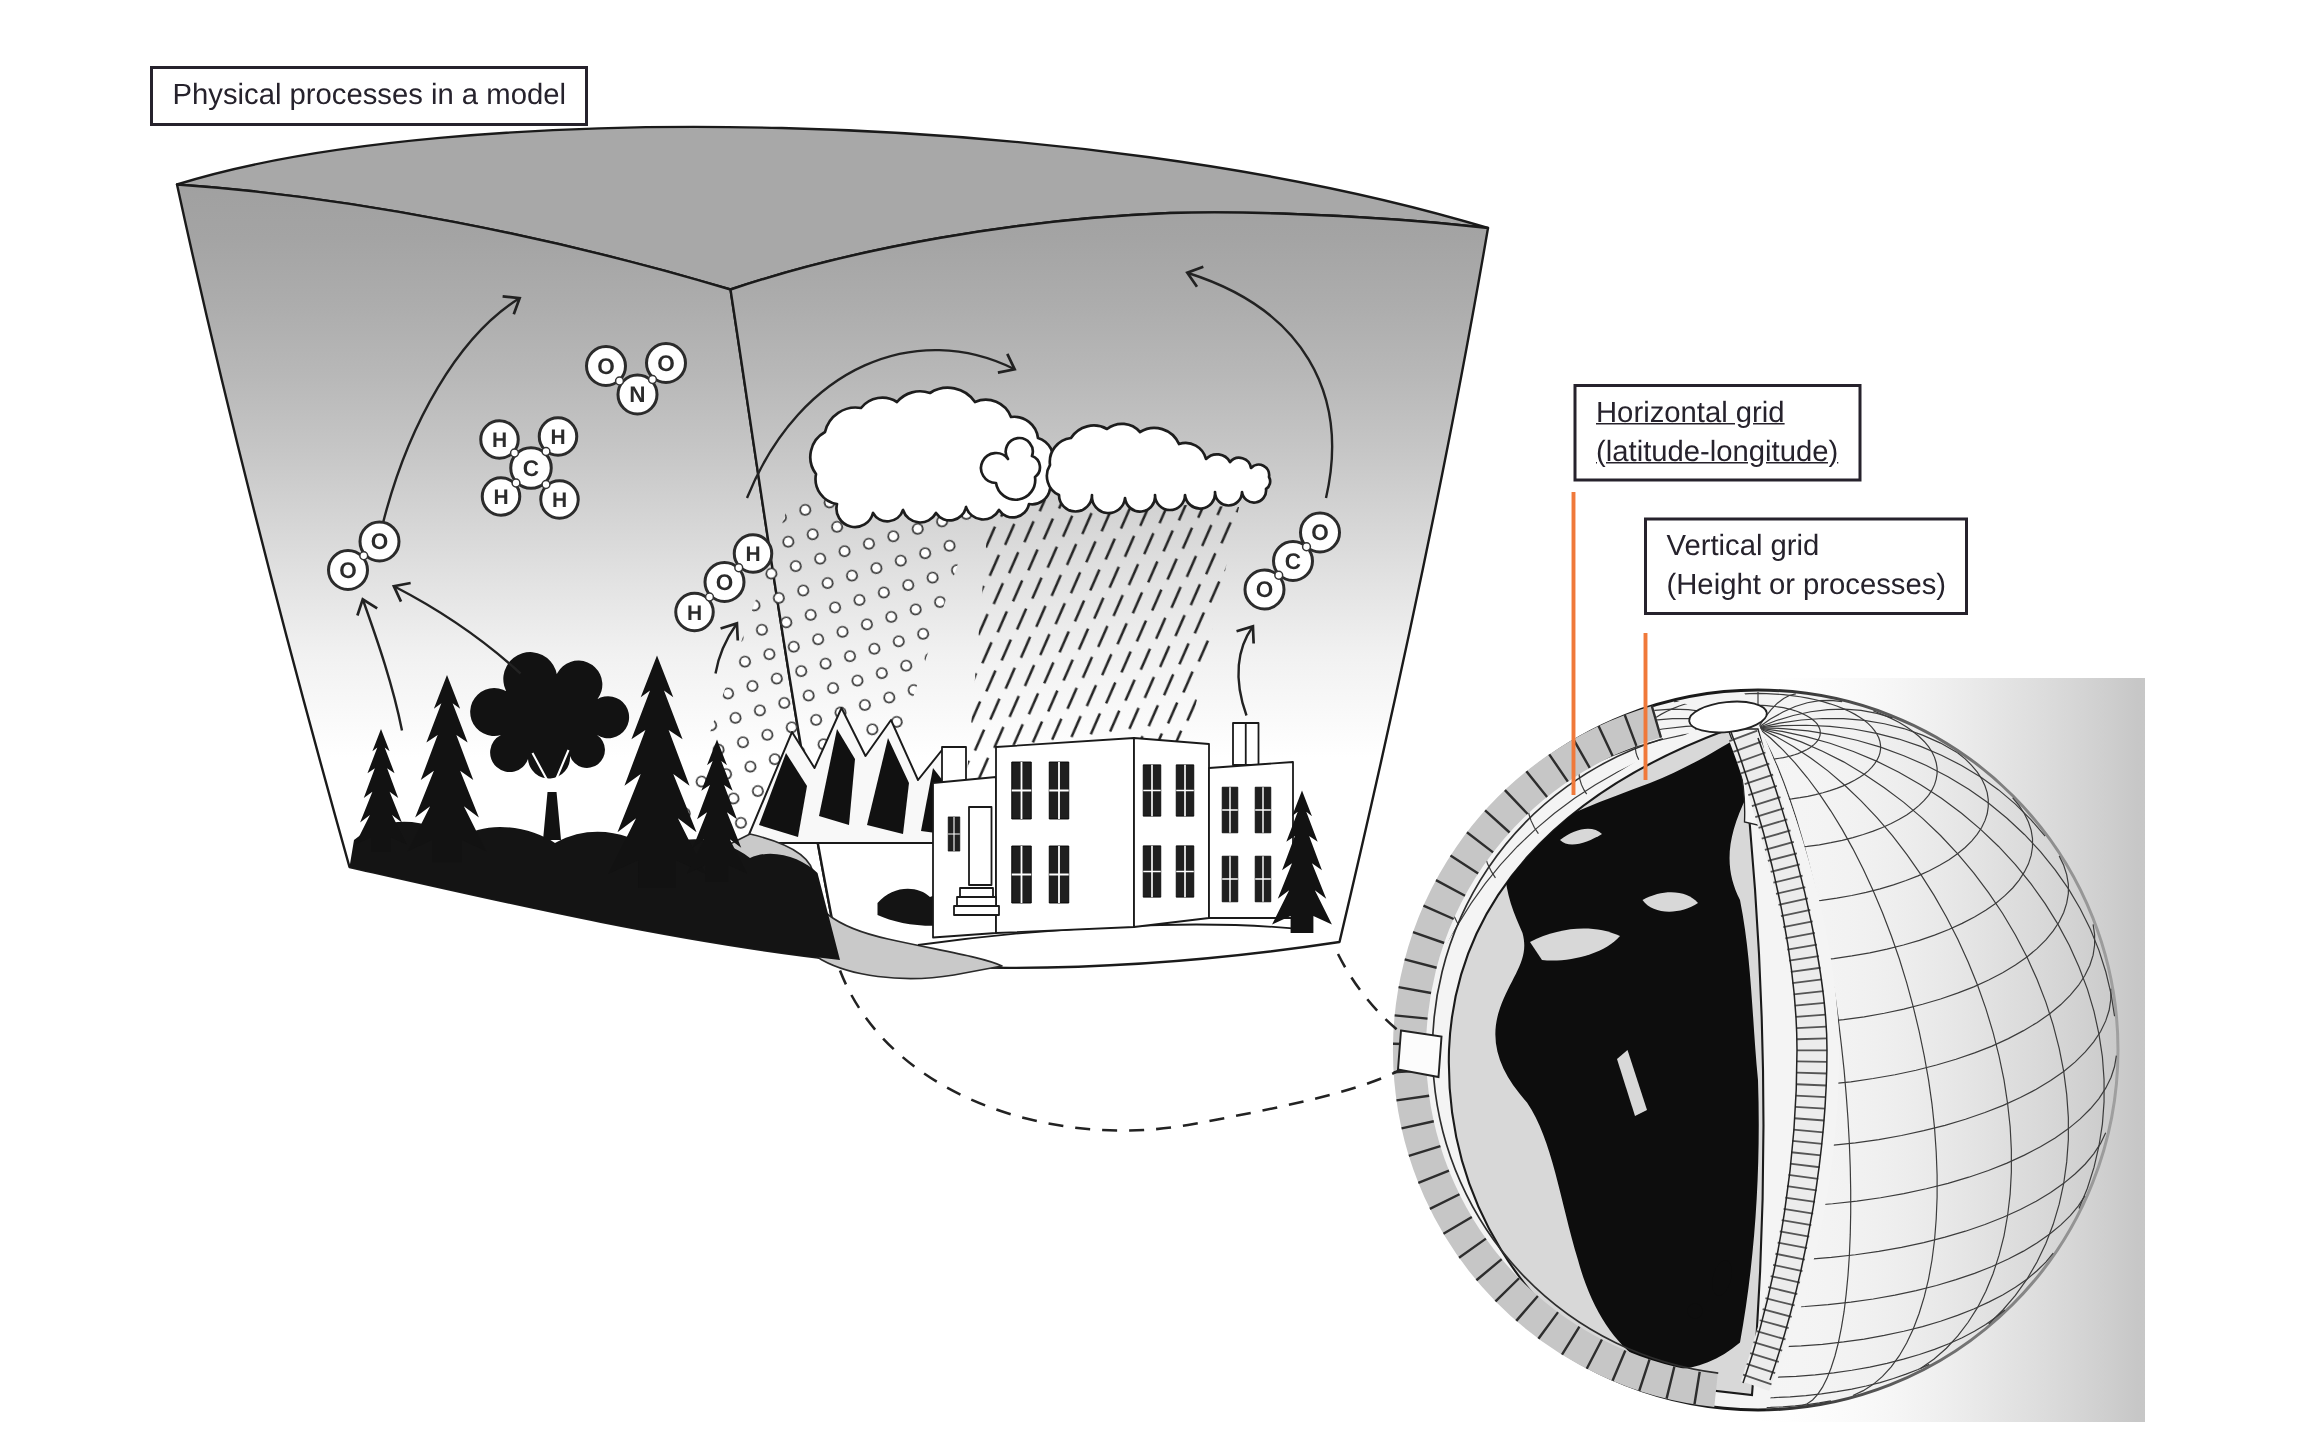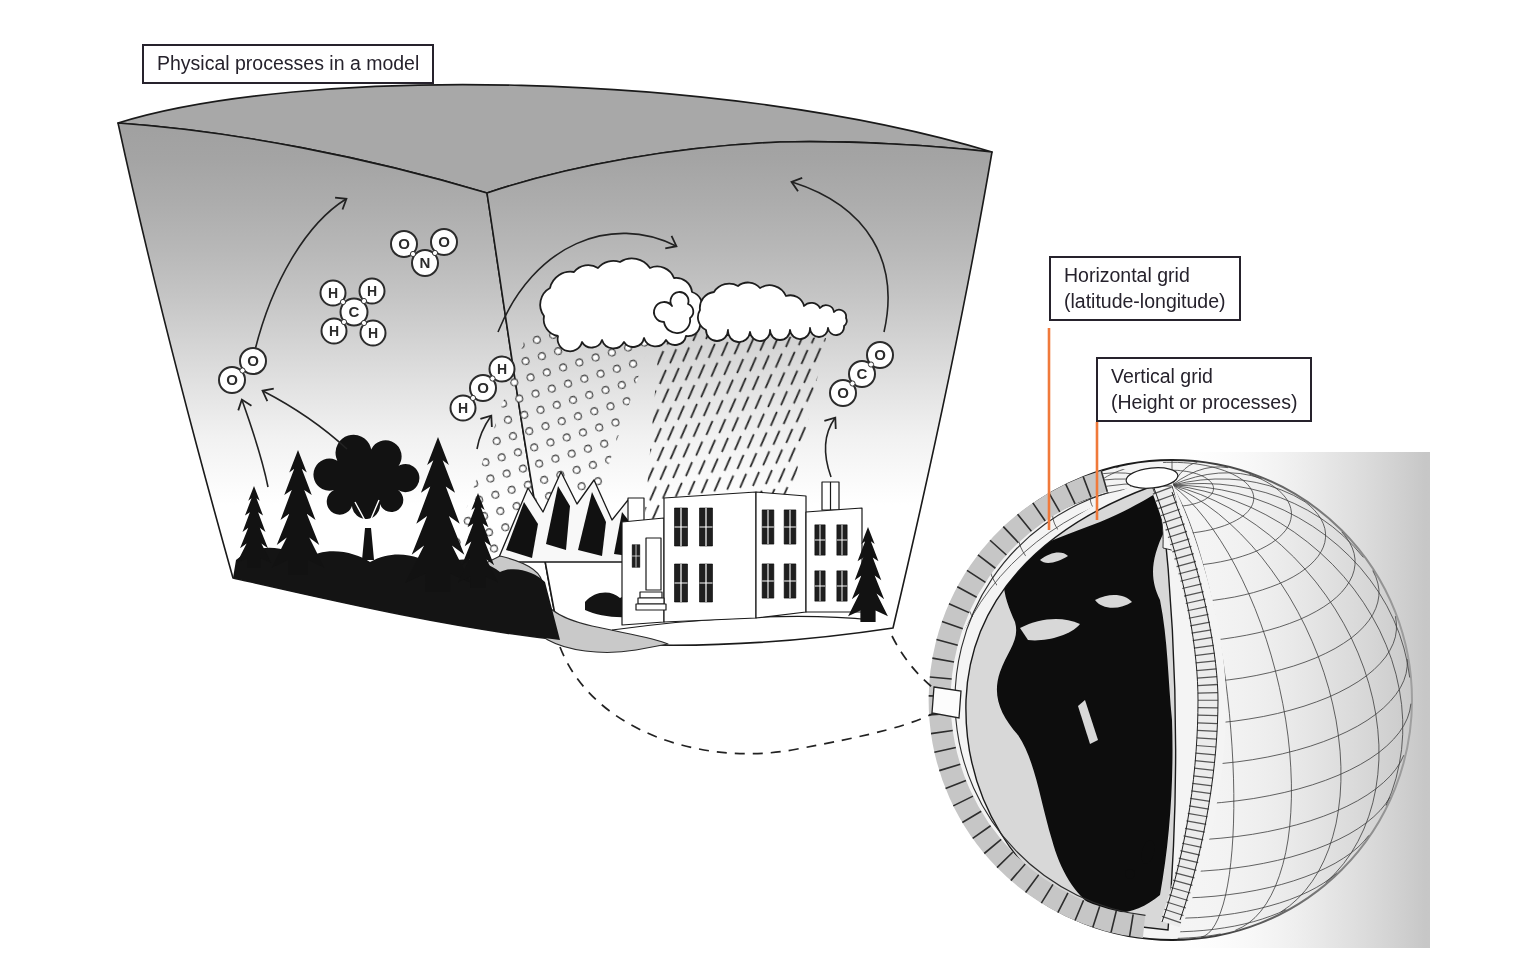--- a/index.html
+++ b/index.html
@@ -277,25 +277,25 @@
   <path d="M560,647 C592,730 700,766 792,750 C868,736 920,724 942,708"></path>
 </g>
 <path d="M934,687 L961,691 L959,718 L932,713 Z" fill="#fcfcfc" stroke="#222" stroke-width="1.3"></path>
 
 <g stroke="#F0793A" stroke-width="2.6" fill="none">
   <path d="M1049,328 L1049,530"></path>
   <path d="M1097,422 L1097,520"></path>
 </g>
 </svg>
 
-<div class="label-box" style="left:100px;top:44px;margin-left:42px;">
+<div class="label-box" style="left:100px;top:44px;">
   <span>Physical processes in a model</span>
 </div>
-<div class="label-box" style="left:1049px;top:256px;">
+<div class="label-box" style="left:1049px;top:256px;text-decoration:underline;">
   <span>Horizontal grid</span>
   <span>(latitude-longitude)</span>
 </div>
-<div class="label-box" style="left:1096px;top:345px;margin-top:12px;">
+<div class="label-box" style="left:1096px;top:345px;">
   <span>Vertical grid</span>
   <span>(Height or processes)</span>
 </div>
 
 </div>
 
 </body></html>

